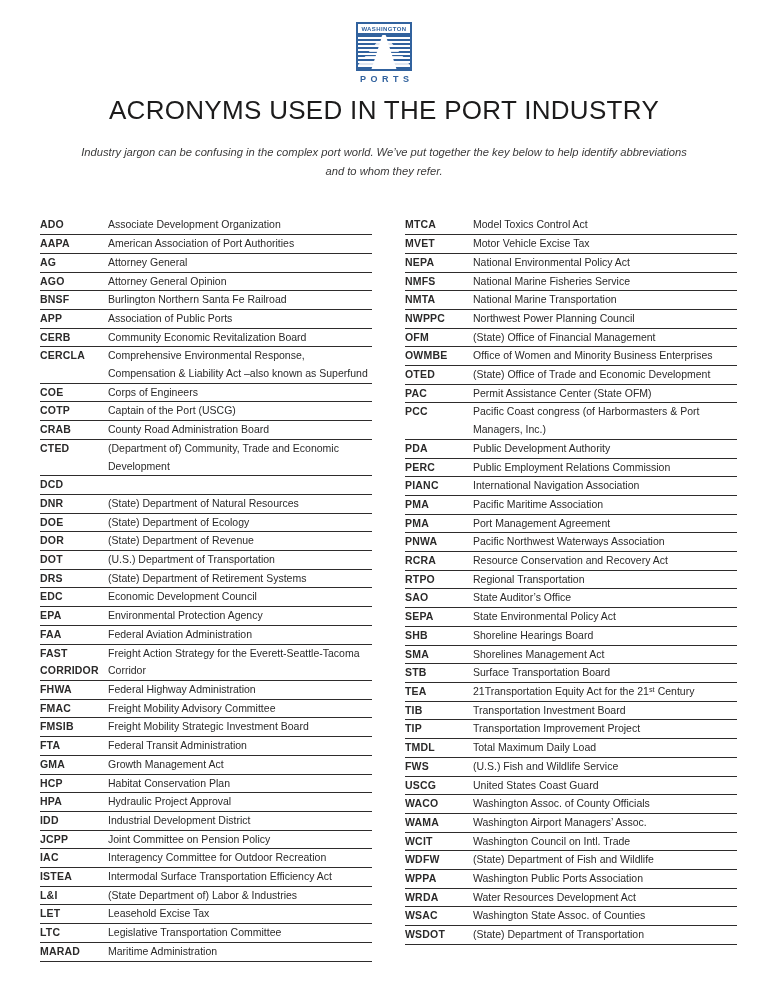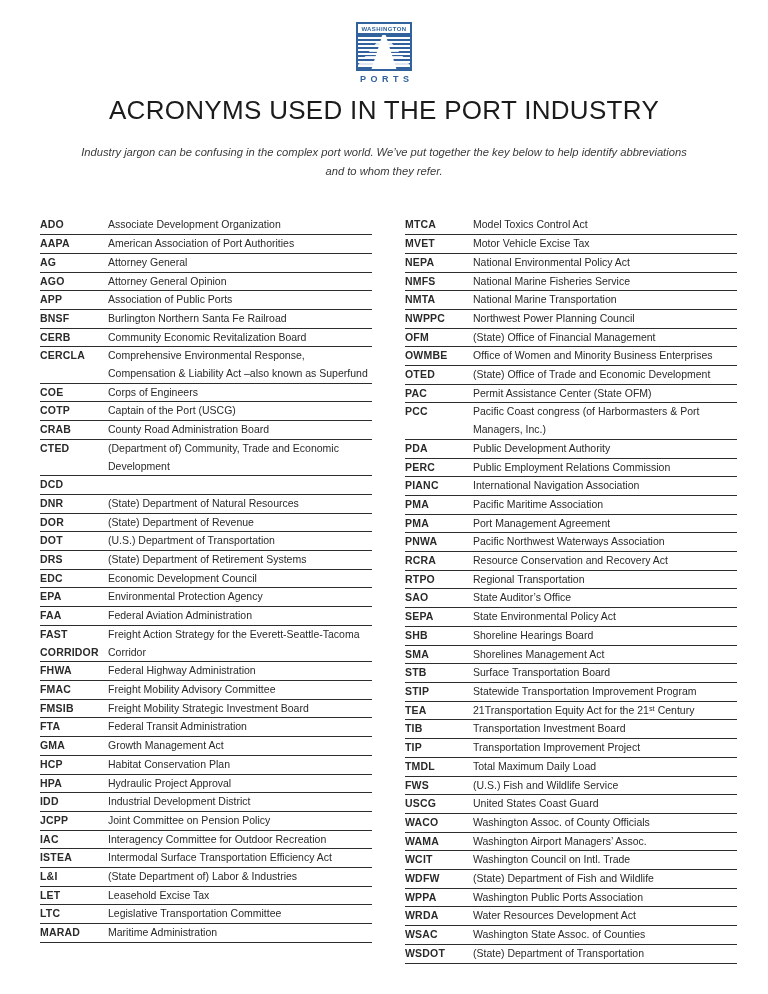--- a/index.html
+++ b/index.html
@@ -114,28 +114,28 @@
         </div>
         <div class="row">
           <span class="acronym">AG</span>
           <span class="definition">Attorney General</span>
         </div>
         <div class="row">
           <span class="acronym">AGO</span>
           <span class="definition">Attorney General Opinion</span>
         </div>
         <div class="row">
+          <span class="acronym">BNSF</span>
+          <span class="definition">Burlington Northern Santa Fe Railroad</span>
+        </div>
+        <div class="row">
           <span class="acronym">APP</span>
           <span class="definition">Association of Public Ports</span>
         </div>
         <div class="row">
-          <span class="acronym">BNSF</span>
-          <span class="definition">Burlington Northern Santa Fe Railroad</span>
-        </div>
-        <div class="row">
           <span class="acronym">CERB</span>
           <span class="definition">Community Economic Revitalization Board</span>
         </div>
         <div class="row">
           <span class="acronym">CERCLA</span>
           <span class="definition">Comprehensive Environmental Response, Compensation &amp; Liability Act –also known as Superfund</span>
         </div>
         <div class="row">
           <span class="acronym">COE</span>
           <span class="definition">Corps of Engineers</span>
@@ -153,20 +153,24 @@
           <span class="definition">(Department of) Community, Trade and Economic Development</span>
         </div>
         <div class="row">
           <span class="acronym">DCD</span>
         </div>
         <div class="row">
           <span class="acronym">DNR</span>
           <span class="definition">(State) Department of Natural Resources</span>
         </div>
         <div class="row">
+          <span class="acronym">DOE</span>
+          <span class="definition">(State) Department of Ecology</span>
+        </div>
+        <div class="row">
           <span class="acronym">DOR</span>
           <span class="definition">(State) Department of Revenue</span>
         </div>
         <div class="row">
           <span class="acronym">DOT</span>
           <span class="definition">(U.S.) Department of Transportation</span>
         </div>
         <div class="row">
           <span class="acronym">DRS</span>
           <span class="definition">(State) Department of Retirement Systems</span>
@@ -339,24 +343,20 @@
         </div>
         <div class="row">
           <span class="acronym">SMA</span>
           <span class="definition">Shorelines Management Act</span>
         </div>
         <div class="row">
           <span class="acronym">STB</span>
           <span class="definition">Surface Transportation Board</span>
         </div>
         <div class="row">
-          <span class="acronym">STIP</span>
-          <span class="definition">Statewide Transportation Improvement Program</span>
-        </div>
-        <div class="row">
           <span class="acronym">TEA</span>
           <span class="definition">21Transportation Equity Act for the 21ˢᵗ Century</span>
         </div>
         <div class="row">
           <span class="acronym">TIB</span>
           <span class="definition">Transportation Investment Board</span>
         </div>
         <div class="row">
           <span class="acronym">TIP</span>
           <span class="definition">Transportation Improvement Project</span>

